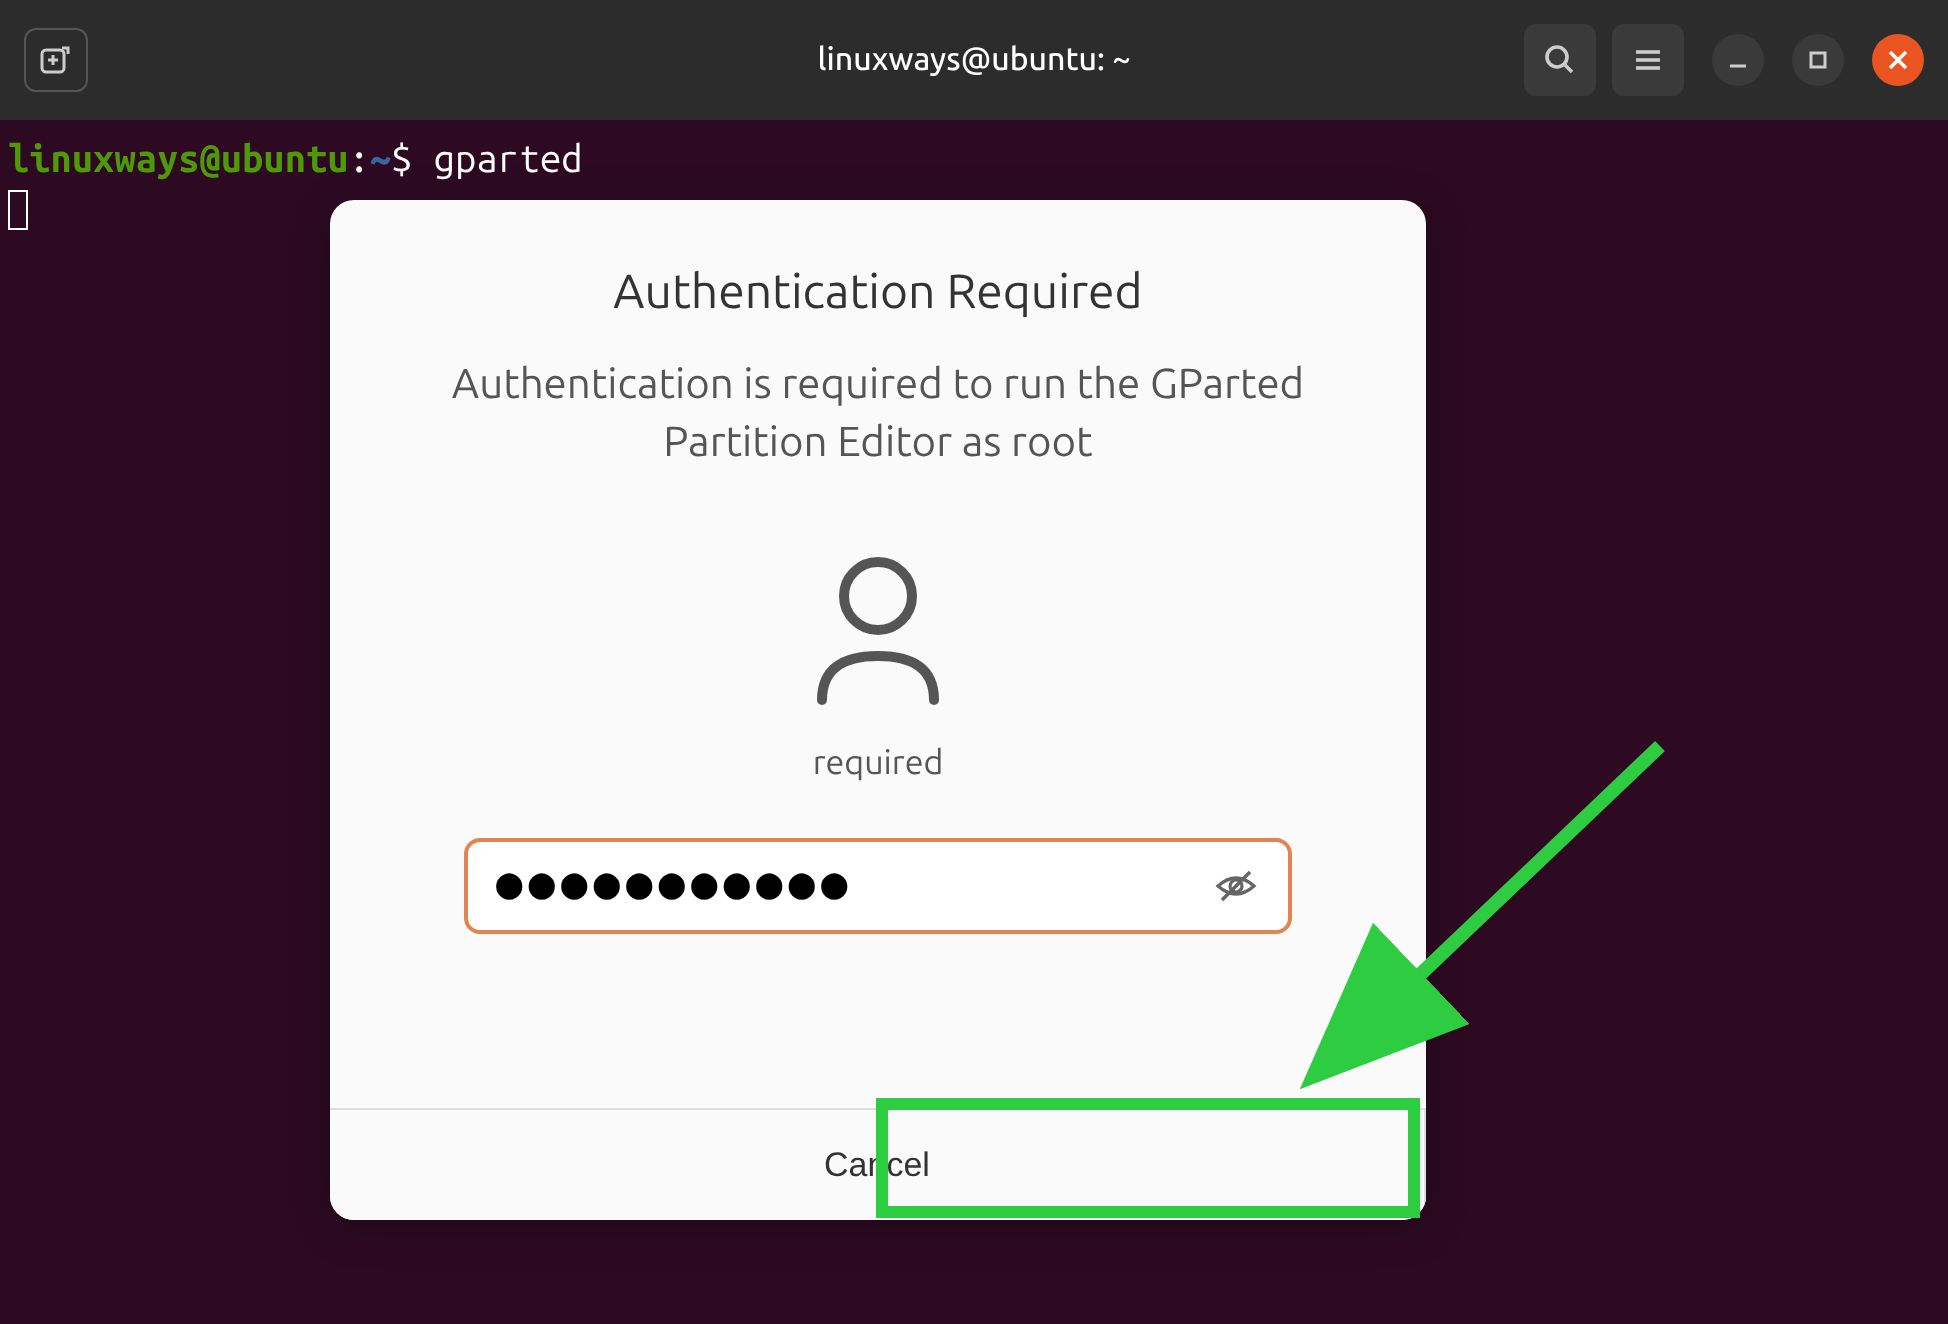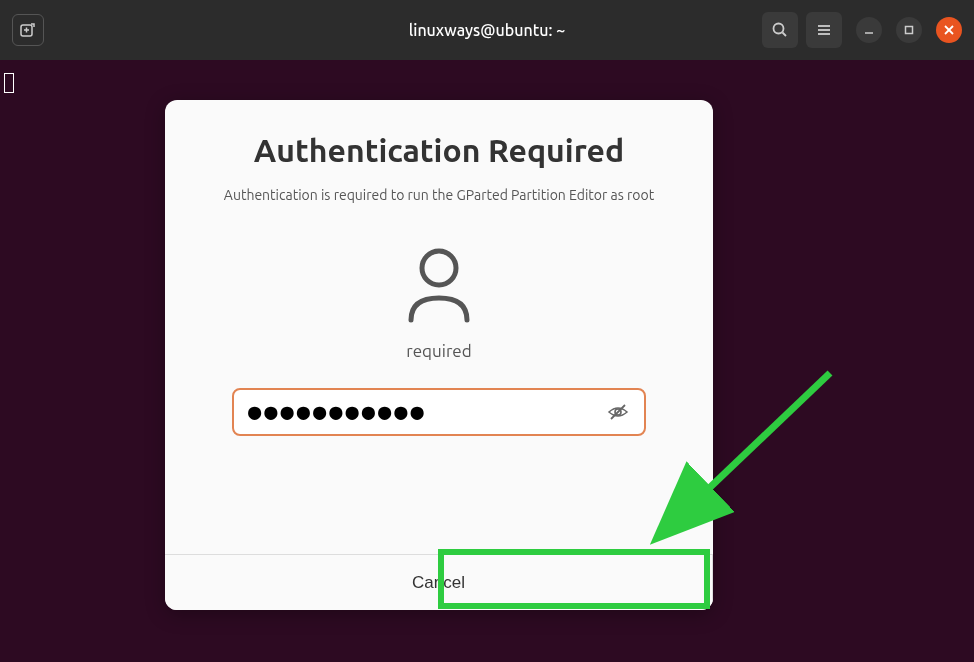--- a/index.html
+++ b/index.html
@@ -126,29 +126,29 @@
     
     .dialog-content {
       flex: 1;
       padding: 32px 36px 20px;
       display: flex;
       flex-direction: column;
       align-items: center;
     }
     
     .dialog-title {
-      font-size: 32px;
-      font-weight: 700;
+      font-size: 24px;
+      font-weight: 400;
       color: #333;
       margin-bottom: 18px;
       text-align: center;
     }
     
     .dialog-message {
-      font-size: 14px;
+      font-size: 21px;
       color: #555;
       text-align: center;
       line-height: 1.4;
       margin-bottom: 42px;
     }
     
     .user-avatar {
       margin-bottom: 14px;
     }
     
@@ -260,20 +260,23 @@
     <div class="window-ctrl close">
       <svg width="12" height="12" viewBox="0 0 12 12">
         <line x1="2" y1="2" x2="10" y2="10" stroke="#fff" stroke-width="1.8"></line>
         <line x1="10" y1="2" x2="2" y2="10" stroke="#fff" stroke-width="1.8"></line>
       </svg>
     </div>
   </div>
 </div>
 
 <div class="terminal-body">
+  <div>
+    <span class="prompt-user">linuxways@ubuntu</span><span class="prompt-colon">:</span><span class="prompt-path">~</span><span class="prompt-dollar">$ </span><span class="prompt-cmd">gparted</span>
+  </div>
   <div class="cursor-block"></div>
 </div>
 
 <div class="dialog">
   <div class="dialog-content">
     <div class="dialog-title">Authentication Required</div>
     <div class="dialog-message">Authentication is required to run the GParted Partition Editor as root</div>
     <div class="user-avatar">
       <svg width="72" height="76" viewBox="0 0 72 76">
         <circle cx="36" cy="20" r="17" fill="none" stroke="#555" stroke-width="5"></circle>

